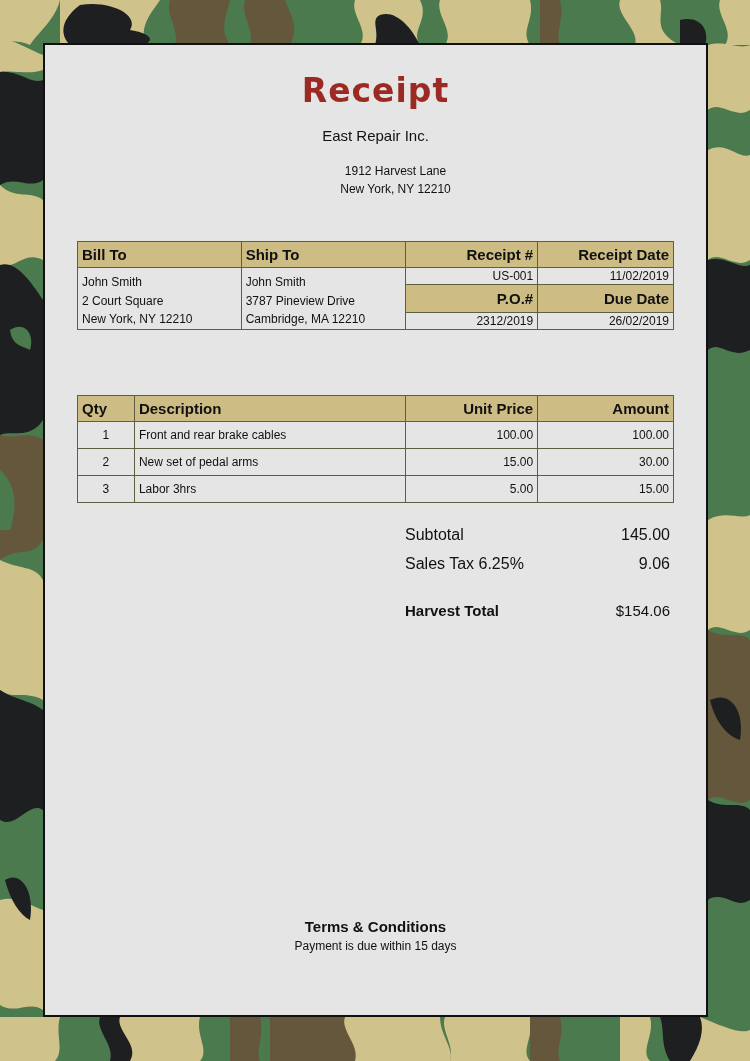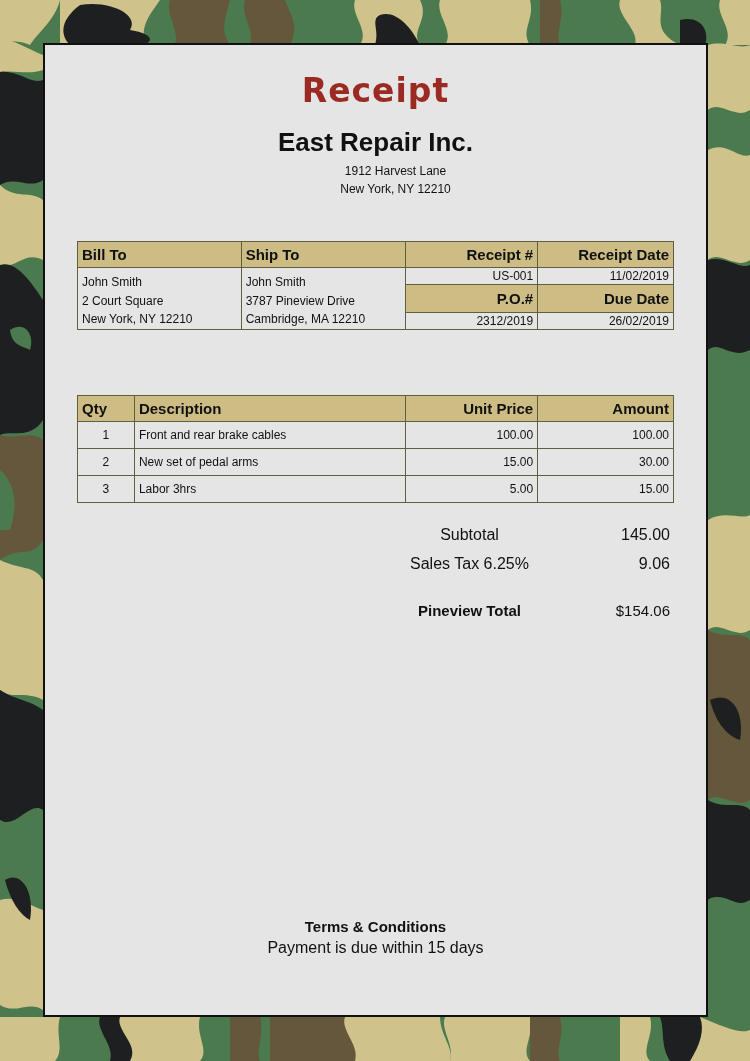--- a/index.html
+++ b/index.html
@@ -24,21 +24,21 @@
       text-align: center;
       font-family: "DejaVu Sans", sans-serif;
       font-weight: bold;
       font-size: 33px;
       color: #9b2a22;
       letter-spacing: 1px;
     }
     .company {
       left: 0; right: 0; top: 82px;
       text-align: center;
-      font-size: 26px; font-weight: bold; color: #111;
+      font-size: 15px; font-weight: normal; color: #111;
     }
     .addr {
       left: 0; right: 0;
       text-align: center;
       font-size: 12px; color: #111; padding-left: 40px;
     }
     table.grid {
       position: absolute;
       border-collapse: collapse;
       font-size: 12px;
@@ -57,26 +57,26 @@
       height: 26px;
     }
     .r { text-align: right !important; }
     .c { text-align: center; }
     .info { left: 32px; top: 196px; width: 597px; }
     .info td.addrcell { vertical-align: top; padding-top: 5px; line-height: 18.5px; }
     .info td.val { height: 16px; }
     .items { left: 32px; top: 350px; width: 597px; }
     .items td { height: 27px; }
     .tot-row { position: absolute; left: 360px; width: 265px; display: flex; justify-content: space-between; }
-    .tot-row .lbl { width: 129px; text-align: center; }
+    .tot-row .lbl { width: 129px; text-align: left; }
     .tot-row .amt { width: 110px; text-align: right; }
     .tot-row.big { font-size: 15px; }
     .tot-row.big .lbl { font-weight: bold; }
     .terms-h { left: 0; right: 0; top: 873px; text-align: center; font-size: 15px; font-weight: bold; }
-    .terms-t { left: 0; right: 0; top: 894px; text-align: center; font-size: 16px; }
+    .terms-t { left: 0; right: 0; top: 894px; text-align: center; font-size: 12px; }
     .terms-p { left: 0; right: 0; top: 930px; text-align: center; font-size: 12px; }
   </style>
 </head>
 <body>
 
 <svg class="camo" viewBox="0 0 750 1061" xmlns="http://www.w3.org/2000/svg">
   <rect x="0" y="0" width="750" height="1061" fill="#4b7a4f"></rect>
 
   <path d="M0 0 H60 C55 20 40 30 30 45 C20 40 5 42 0 38 Z" fill="#cfc28a"></path>
   <path d="M110 0 C120 10 100 25 90 40 L60 45 L60 0 Z" fill="#cfc28a"></path>
@@ -211,19 +211,19 @@
 
   <div class="tot-row" style="top:481px;">
     <span class="lbl">Subtotal</span>
     <span class="amt">145.00</span>
   </div>
   <div class="tot-row" style="top:510px;gap:9px;">
     <span class="lbl">Sales Tax 6.25%</span>
     <span class="amt">9.06</span>
   </div>
   <div class="tot-row big" style="top:557px;">
-    <span class="lbl">Pineview Total</span>
+    <span class="lbl">Harvest Total</span>
     <span class="amt">$154.06</span>
   </div>
 
   <div class="abs terms-h">Terms &amp; Conditions</div>
   <div class="abs terms-t">Payment is due within 15 days</div>
 </div>
 
 </body></html>

